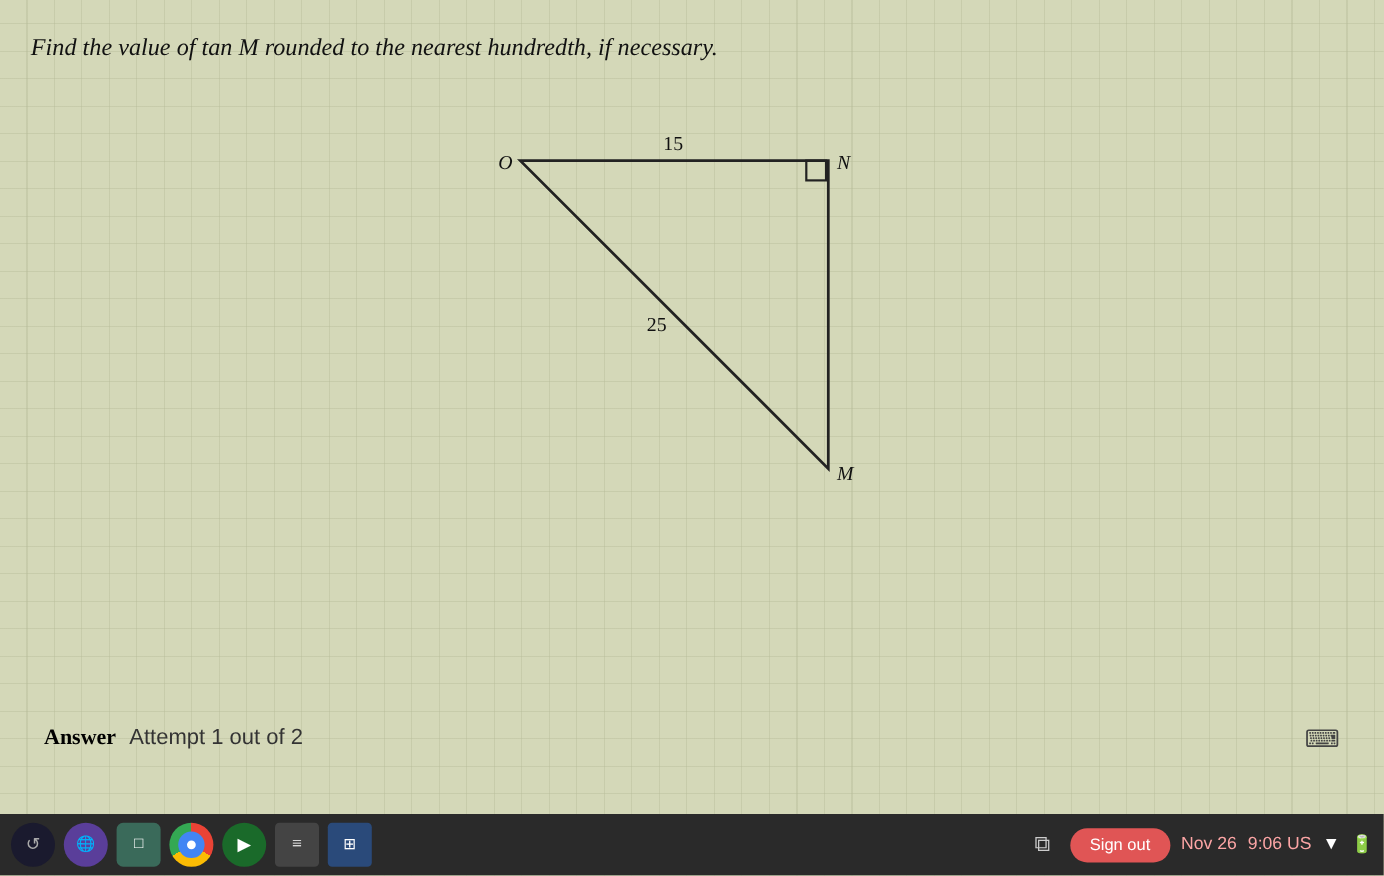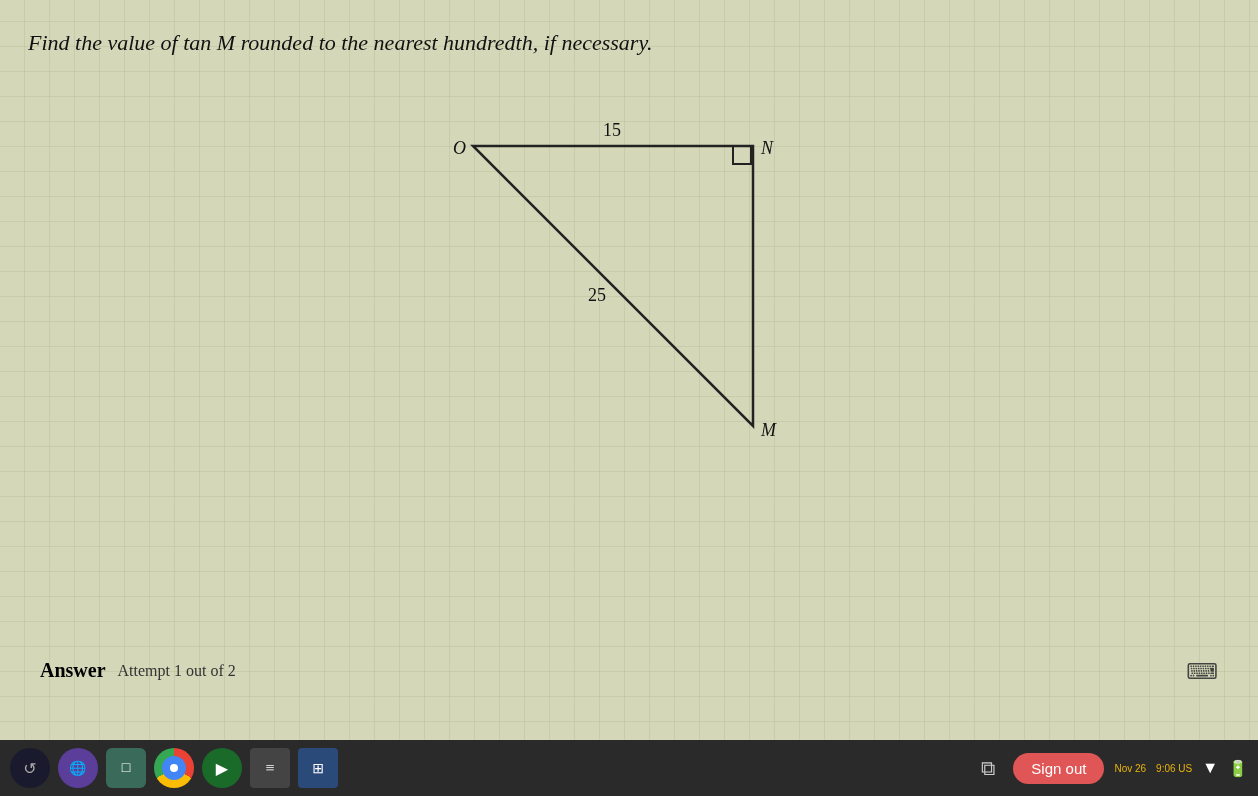--- a/index.html
+++ b/index.html
@@ -75,22 +75,22 @@
     }
 
     .answer-label {
       font-weight: bold;
       font-size: 20px;
       font-family: Georgia, serif;
       margin-right: 12px;
     }
 
     .attempt-text {
-      font-size: 16px;
-      font-family: Liberation Serif, serif;
+      font-size: 20px;
+      font-family: Liberation Sans, sans-serif;
       color: #333;
     }
 
     .keyboard-icon-top {
       position: absolute;
       right: 0;
       top: 0;
       font-size: 22px;
       color: #444;
       cursor: pointer;
@@ -189,22 +189,22 @@
       color: white;
       border: none;
       padding: 7px 18px;
       font-size: 15px;
       font-family: Arial, sans-serif;
       cursor: pointer;
       border-radius: 20px;
     }
 
     .taskbar-time {
-      color: #eab308;
-      font-size: 10px;
+      color: #fca5a5;
+      font-size: 16px;
       font-family: Arial, sans-serif;
       white-space: nowrap;
     }
   </style>
 </head>
 <body>
 
 <div class="main-content">
 
   <div class="question-text">

